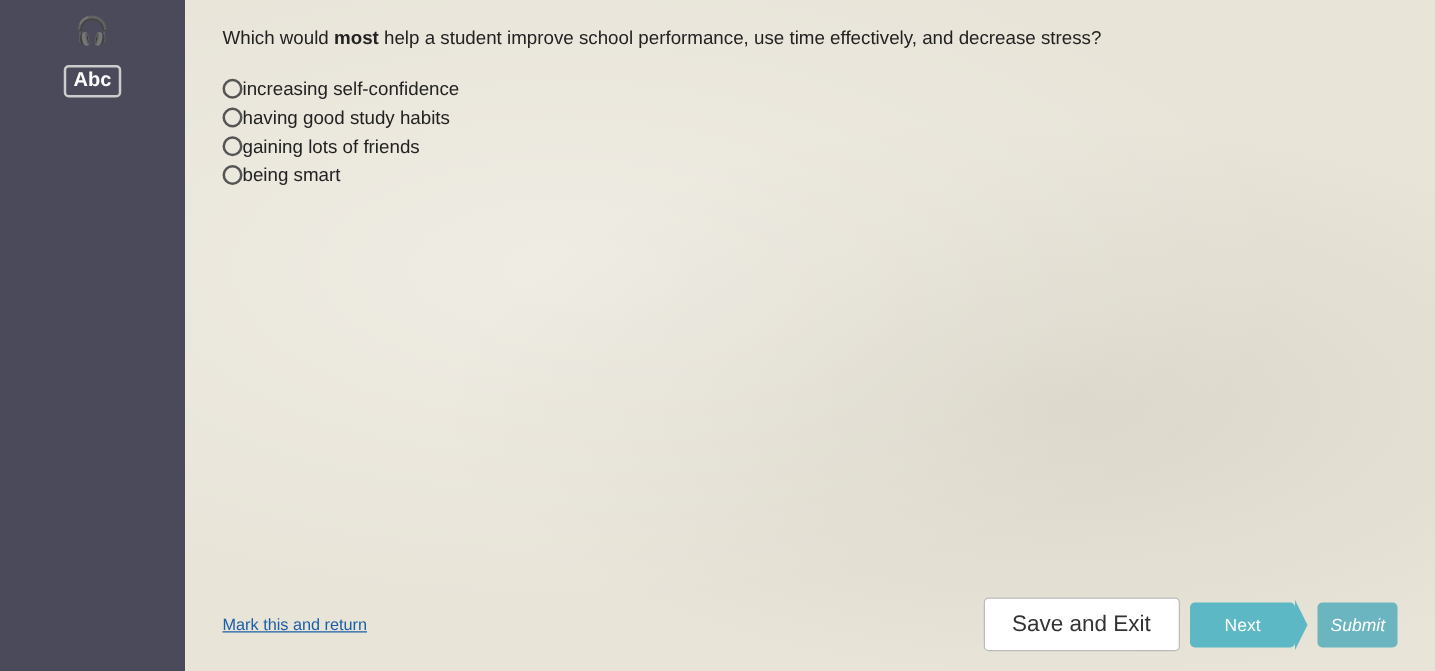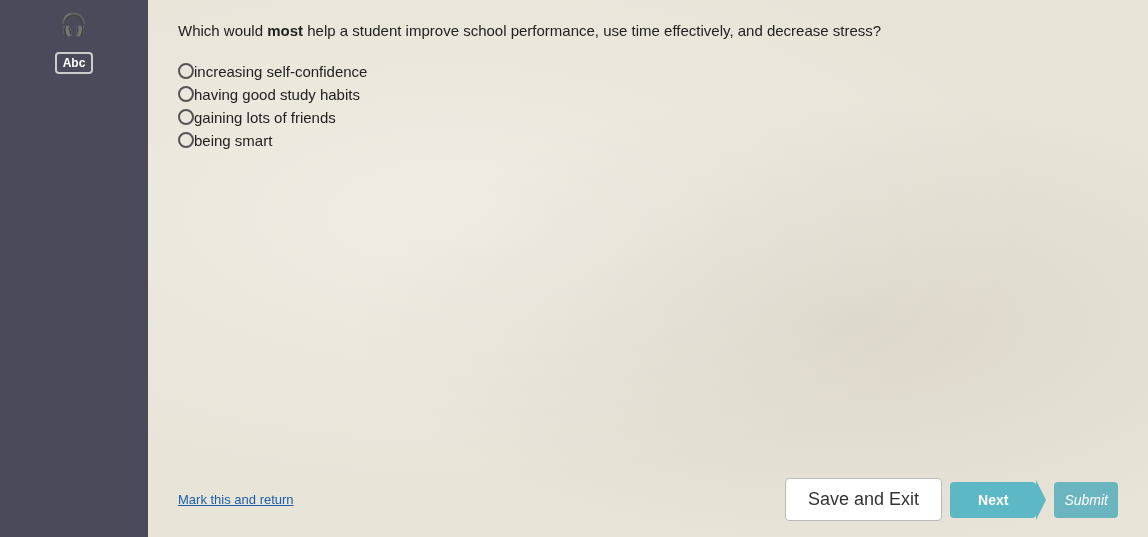--- a/index.html
+++ b/index.html
@@ -25,21 +25,21 @@
     .sidebar-icon {
       color: #ccc;
       font-size: 22px;
     }
 
     .abc-icon {
       border: 2px solid #ccc;
       border-radius: 4px;
       padding: 2px 6px;
       color: #fff;
-      font-size: 12px;
+      font-size: 16px;
       font-weight: bold;
       background: transparent;
     }
 
     .main-content {
       flex: 1;
       background: #e8e4d8;
       background-image: 
         radial-gradient(ellipse at 30% 40%, rgba(255,255,255,0.3) 0%, transparent 60%),
         radial-gradient(ellipse at 70% 60%, rgba(200,195,180,0.4) 0%, transparent 50%);
@@ -119,21 +119,20 @@
 
     .btn-next {
       background: #5bb8c4;
       border: none;
       border-radius: 4px;
       padding: 10px 28px;
       font-size: 14px;
       color: #fff;
       cursor: pointer;
       position: relative;
-      font-weight: bold;
     }
 
     .btn-next::after {
       content: '';
       position: absolute;
       right: -10px;
       top: 50%;
       transform: translateY(-50%);
       border-left: 10px solid #5bb8c4;
       border-top: 20px solid transparent;

